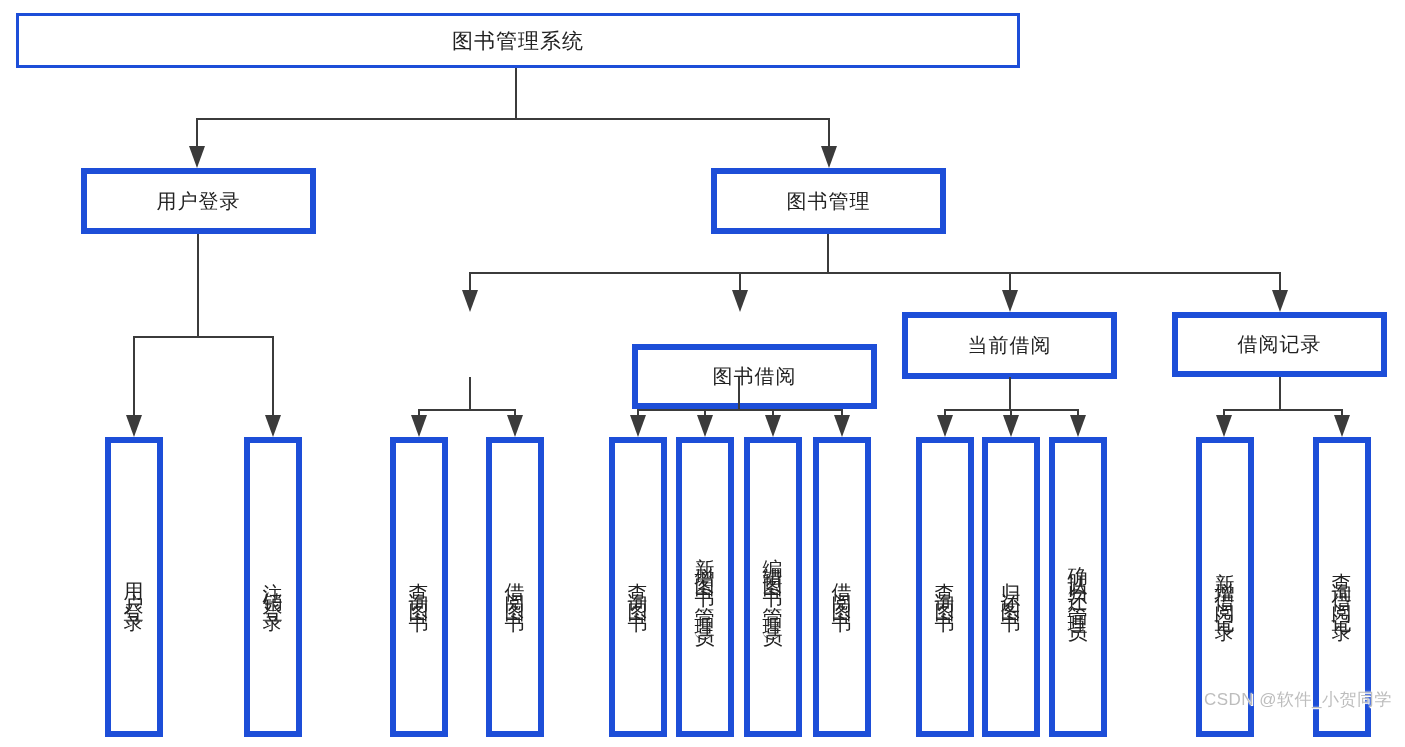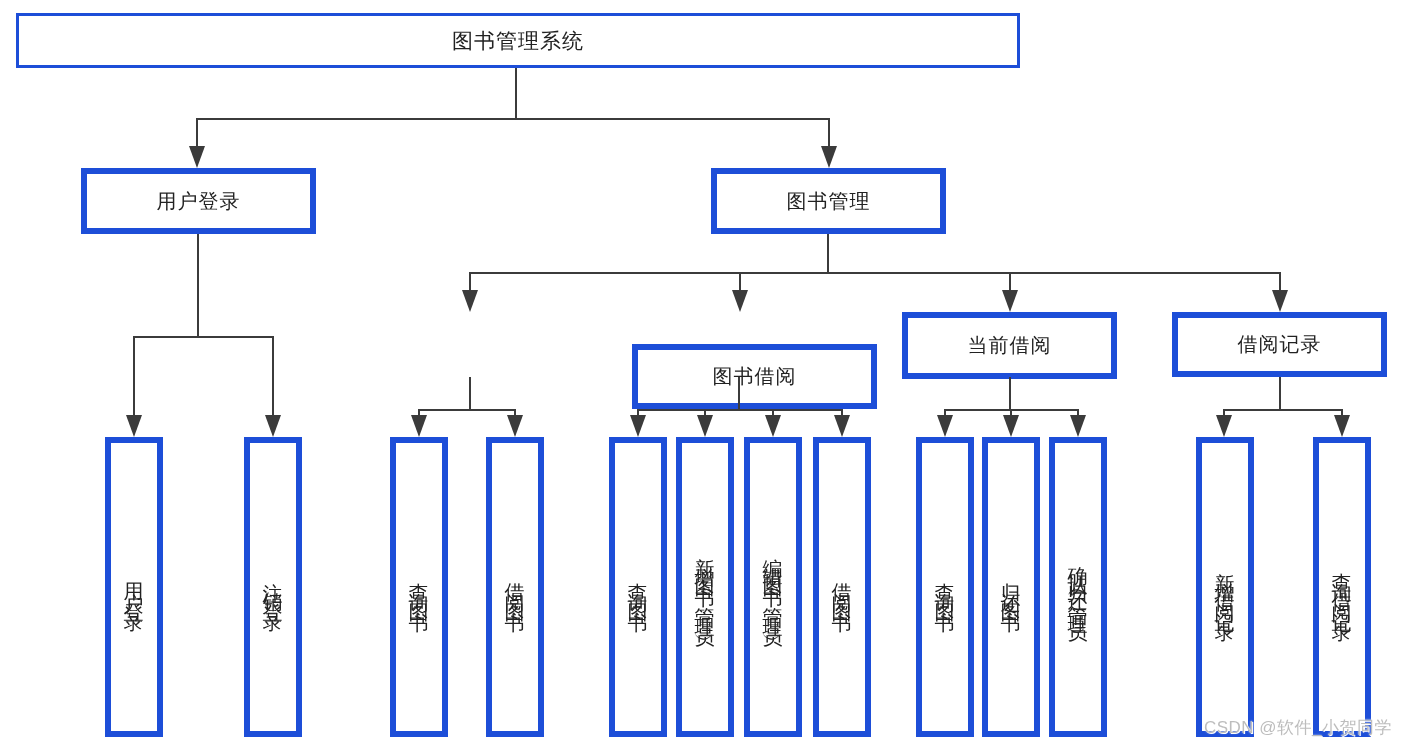--- a/index.html
+++ b/index.html
@@ -124,15 +124,15 @@
   <div class="box vbox" style="left:744px;top:437px;width:58px;height:300px;">编辑图书（管理员）</div>
   <div class="box vbox" style="left:813px;top:437px;width:58px;height:300px;">借阅图书</div>
 
   <div class="box vbox" style="left:916px;top:437px;width:58px;height:300px;">查询图书</div>
   <div class="box vbox" style="left:982px;top:437px;width:58px;height:300px;">归还图书</div>
   <div class="box vbox" style="left:1049px;top:437px;width:58px;height:300px;letter-spacing:8px;">确认归还（管理员）</div>
 
   <div class="box vbox" style="left:1196px;top:437px;width:58px;height:300px;">新增借阅记录</div>
   <div class="box vbox" style="left:1313px;top:437px;width:58px;height:300px;">查询借阅记录</div>
 
-  <div class="watermark" style="right:13px;top:716px;margin-left:8px;">CSDN @软件_小贺同学</div>
+  <div class="watermark" style="right:13px;top:688px;margin-left:8px;">CSDN @软件_小贺同学</div>
 
 </div>
 
 </body></html>

